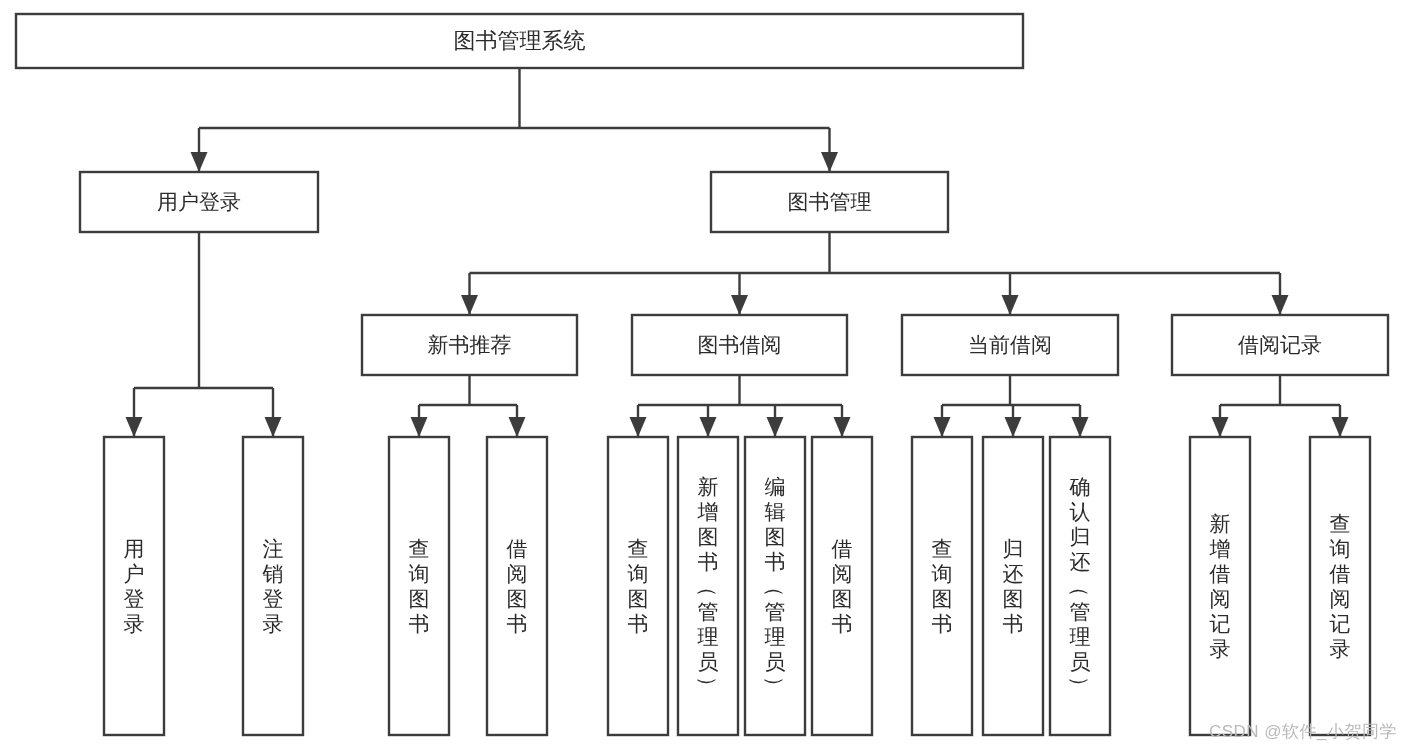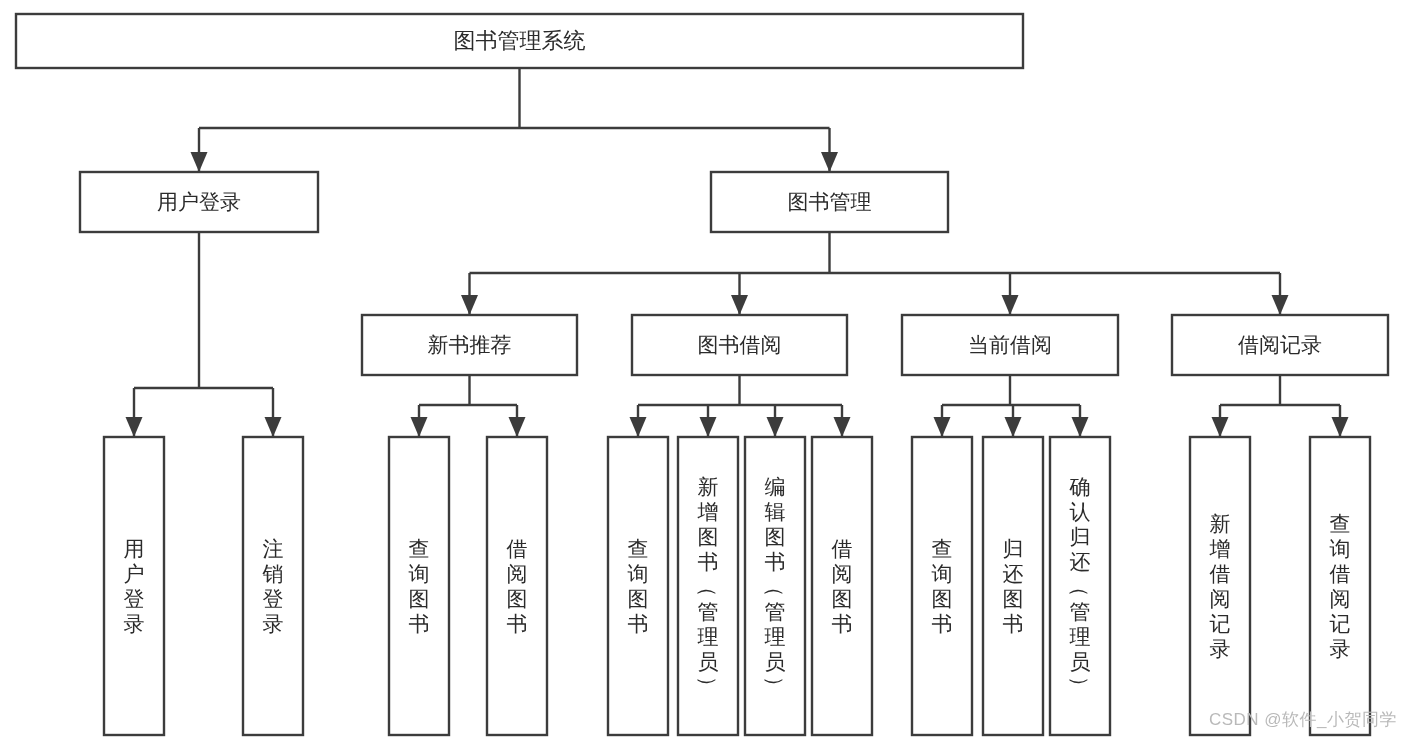--- a/index.html
+++ b/index.html
@@ -54,21 +54,21 @@
     fill: none;
     stroke-linecap: butt;
   }
   .arrow-head {
     fill: #3c3c3c;
     stroke: none;
   }
   .watermark {
     position: absolute;
     right: 8px;
-    bottom: 16px;
+    bottom: 4px;
     font-family: "Liberation Sans", "DejaVu Sans", sans-serif;
     font-size: 17px;
     color: #b9b9b9;
     letter-spacing: 0.5px;
     white-space: nowrap;
     user-select: none;
   }
 </style>
 </head>
 <body>

